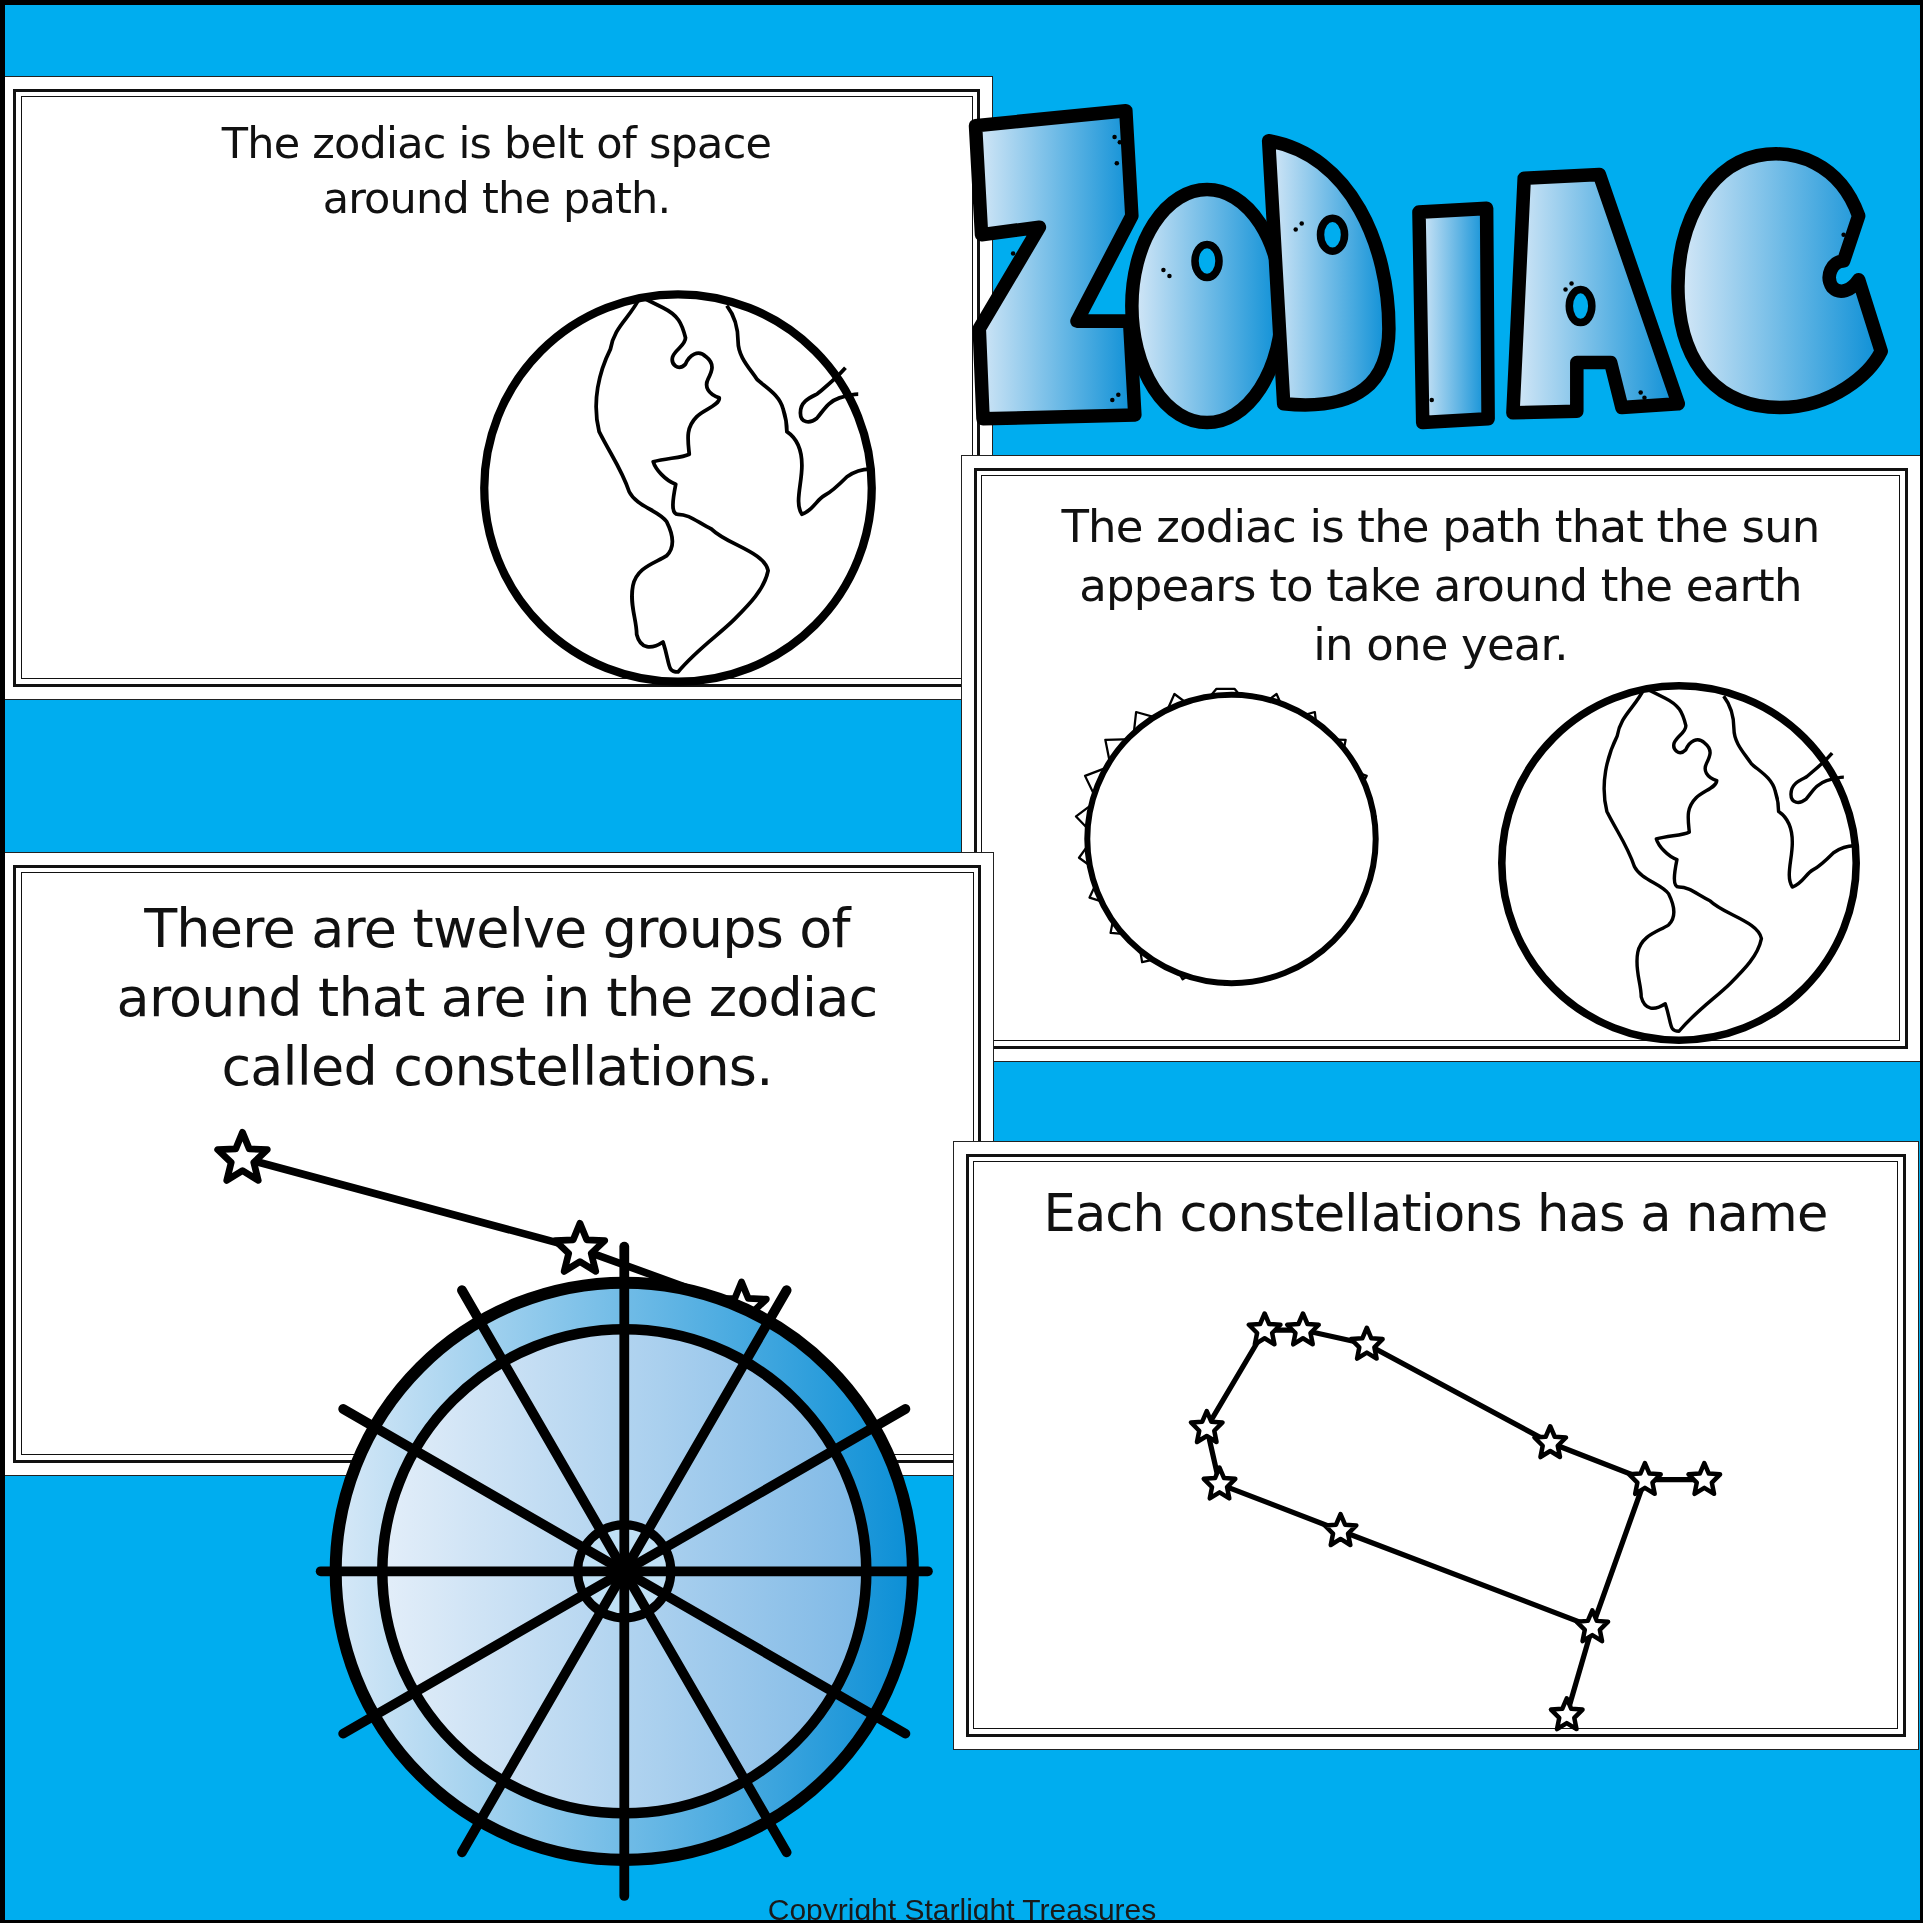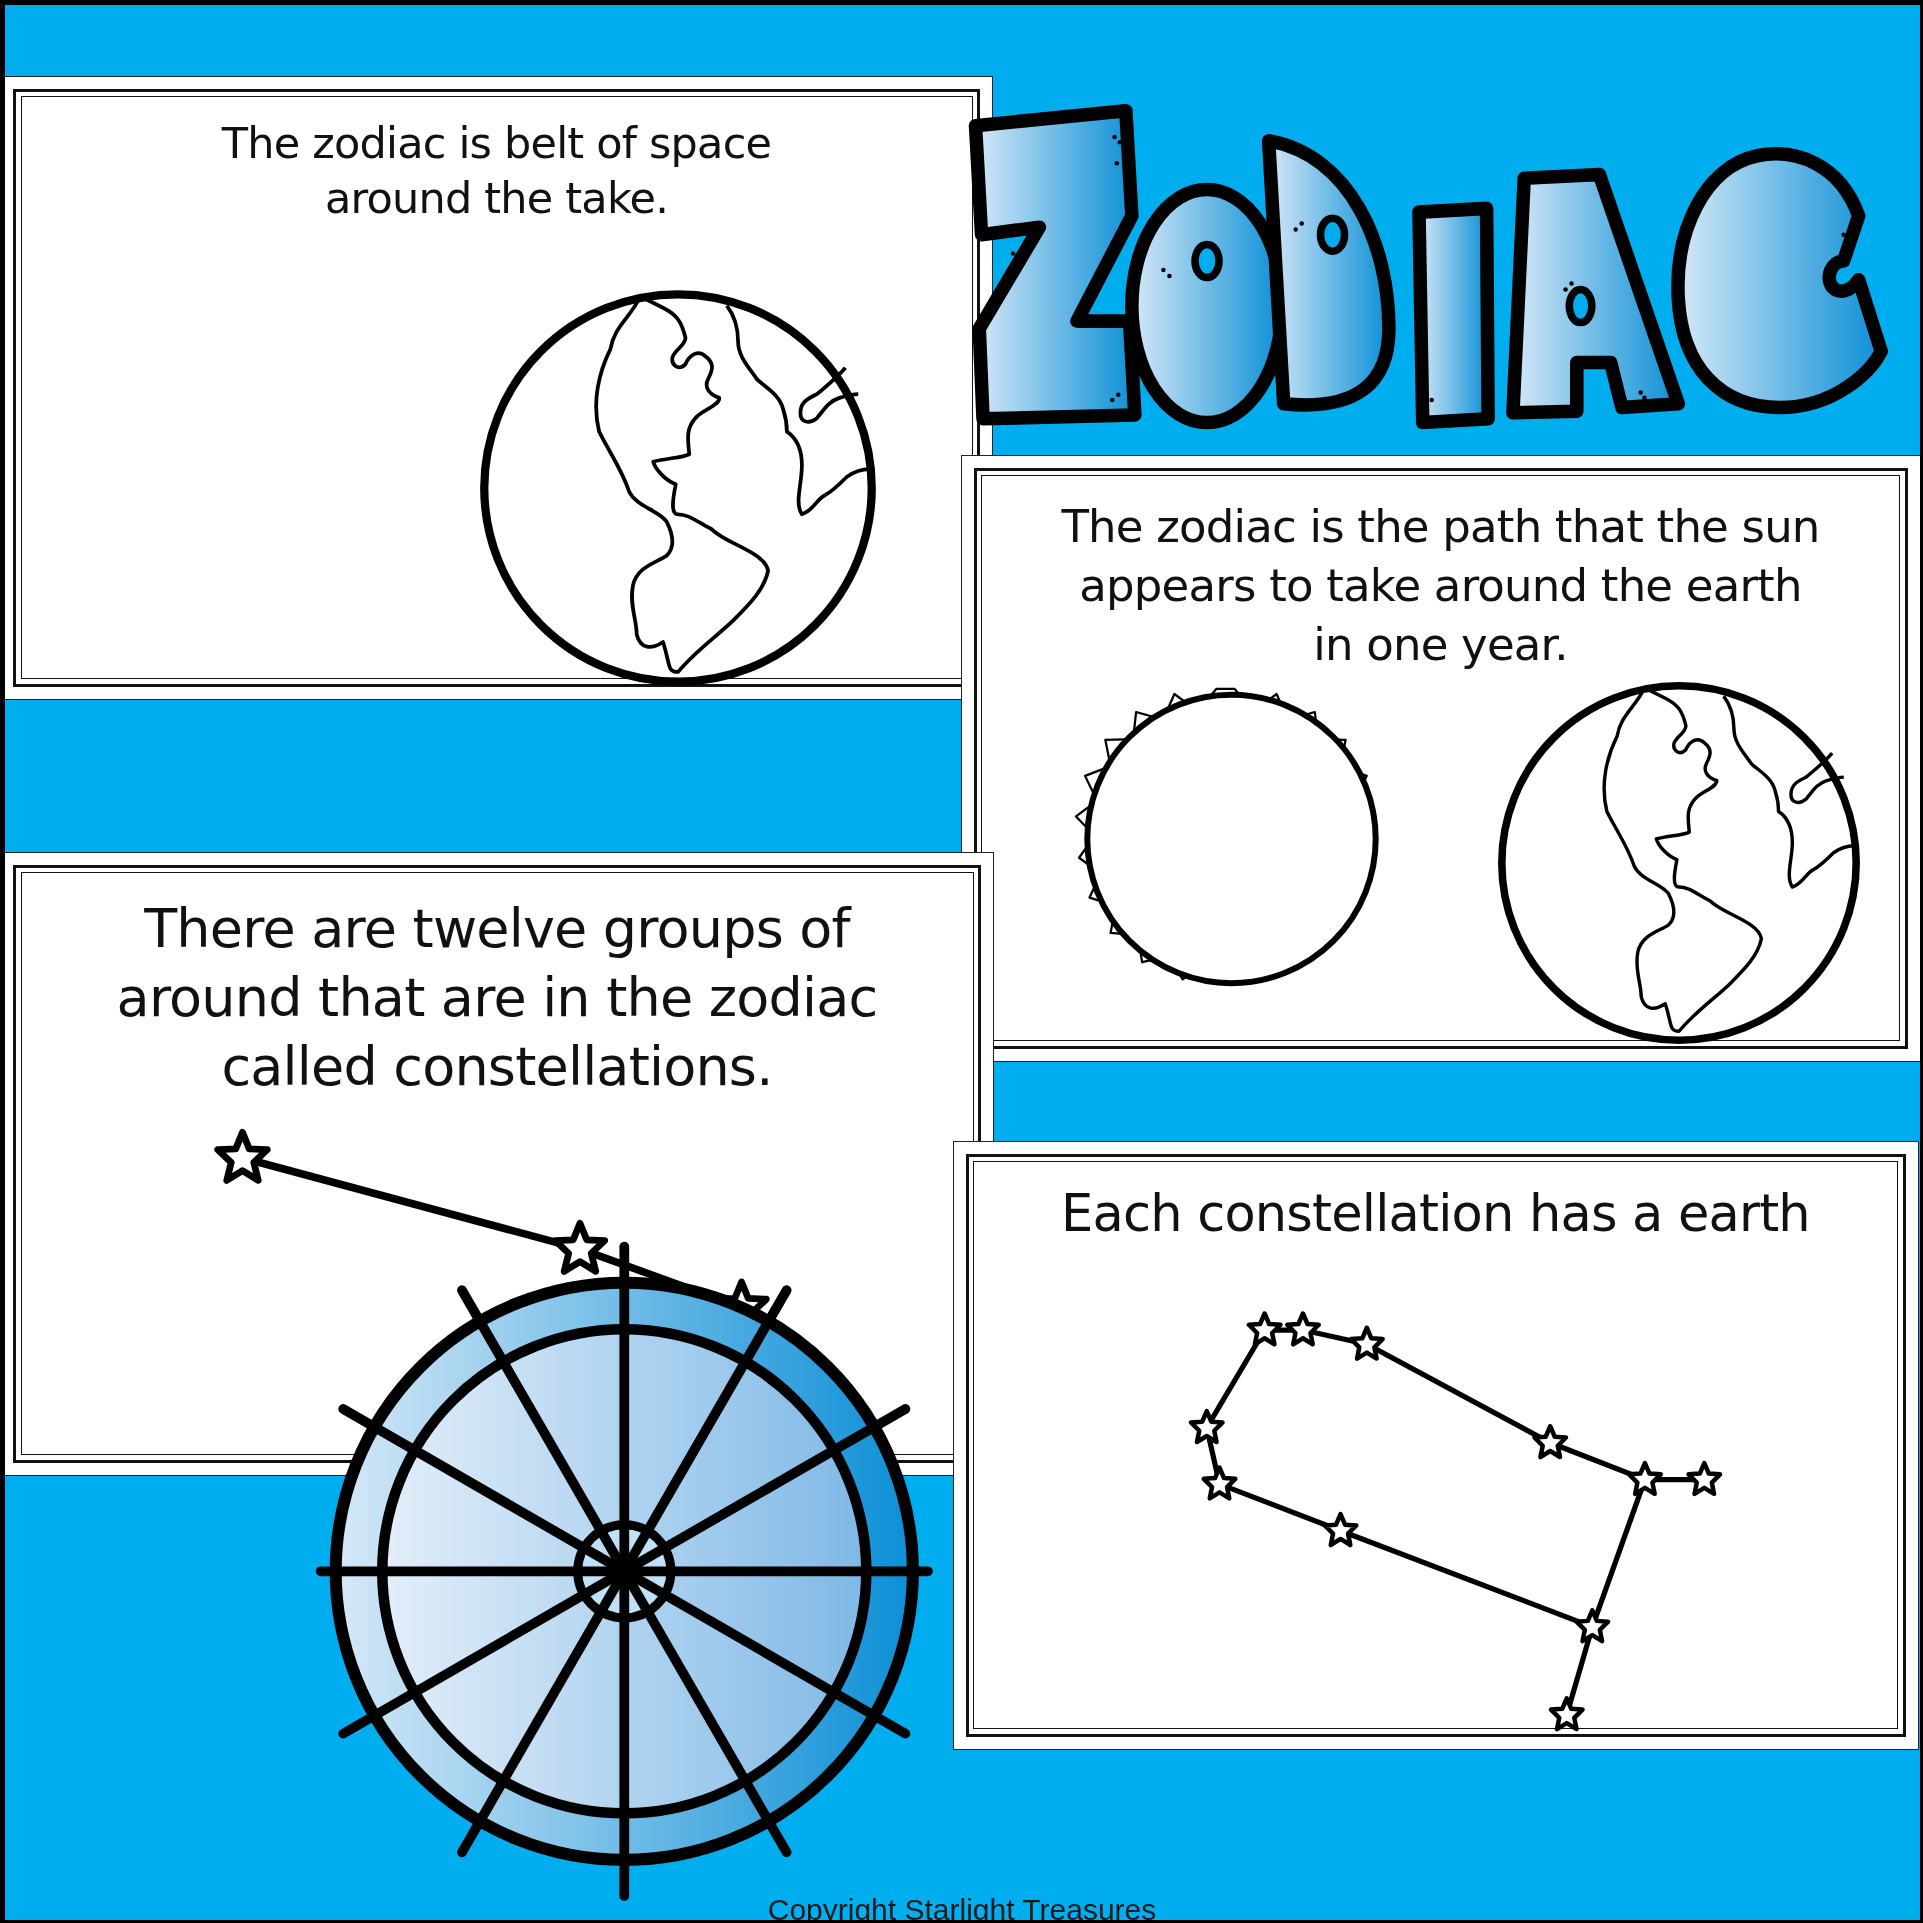--- a/index.html
+++ b/index.html
@@ -15,21 +15,21 @@
 </style>
 </head>
 <body>
 
 <div id="page">
 
   <div class="card" style="left:-4.5px; top:71px; width:993px; height:624px;">
     <div class="frame"></div>
     <div class="card-text" style="top:39px; font-size:43px;">
       <span>The zodiac is belt of space</span>
-      <span>around the take.</span>
+      <span>around the path.</span>
     </div>
     <svg style="left:478px; top:212px;" width="398" height="398" viewBox="0 0 530 530">
       <circle cx="265" cy="265" r="258" fill="#fff" stroke="#000" stroke-width="11"></circle>
       <path d="M215 10 C200 40 180 50 175 80 C160 110 150 150 160 190 C175 220 190 240 200 270 C210 290 240 295 250 310 C260 330 260 345 250 355 C235 365 210 370 205 395 C200 420 210 440 210 460 C215 480 230 480 245 470 C255 500 250 510 265 510 C290 480 320 460 340 440 C360 420 380 400 385 375 C380 350 330 340 310 320 C290 310 280 300 265 300 C255 300 258 280 262 260 C248 255 235 240 232 230 C250 225 270 225 280 220 C278 200 275 185 290 170 C300 160 320 155 320 145 C305 140 300 130 305 120 C310 110 315 100 302 90 C292 80 280 88 275 100 C265 110 255 100 258 90 C262 80 275 75 275 65 C270 45 265 35 245 25 C235 20 225 15 215 10 Z" fill="none" stroke="#000" stroke-width="5" stroke-linejoin="round"></path>
       <path d="M330 22 C340 35 345 50 345 70 C345 90 360 105 370 120 C380 130 400 140 405 160 C410 175 410 185 410 190 C425 200 430 215 430 235 C430 260 420 285 430 300 C445 295 450 280 460 275 C470 270 480 260 490 250 C505 240 515 240 520 240" fill="none" stroke="#000" stroke-width="5" stroke-linejoin="round"></path>
       <path d="M488 105 C475 120 462 130 450 140 C440 145 428 150 428 165 C428 178 440 180 450 172 C460 160 465 150 480 145 C490 142 498 140 505 140" fill="none" stroke="#000" stroke-width="5" stroke-linejoin="round"></path>
     </svg>
   </div>
 
   <svg class="title-svg" style="left:963px; top:98px;" width="932" height="331" viewBox="0 0 1240 440">
@@ -101,21 +101,21 @@
     <div class="card-text" style="top:41px; font-size:54px;">
       <span>There are twelve groups of</span>
       <span>around that are in the zodiac</span>
       <span>called constellations.</span>
     </div>
   </div>
 
   <div class="card" style="left:948px; top:1136px; width:966px; height:609px;">
     <div class="frame"></div>
     <div class="card-text" style="top:39px; font-size:51px; line-height:1.3;">
-      <span>Each constellation has a earth</span>
+      <span>Each constellations has a name</span>
     </div>
   </div>
 
   <svg style="left:0; top:0;" width="1915" height="1915" viewBox="0 0 2548 2548">
     <defs>
       <path id="starShape" d="M0,-22 L6,-8 L21,-7 L10,4 L13,19 L0,11 L-13,19 L-10,4 L-21,-7 L-6,-8 Z" fill="#fff" stroke="#000" stroke-width="6" stroke-linejoin="round"></path>
       <path id="bigStar" d="M0,-34 L9,-12 L33,-11 L15,6 L21,30 L0,17 L-21,30 L-15,6 L-33,-11 L-9,-12 Z" fill="#fff" stroke="#000" stroke-width="9" stroke-linejoin="round"></path>
     </defs>
     <g stroke="#000" stroke-width="7" fill="none">
       <polyline points="1676,1763 1727,1763 1812,1782 2056,1913 2182,1962 2261,1962"></polyline>

